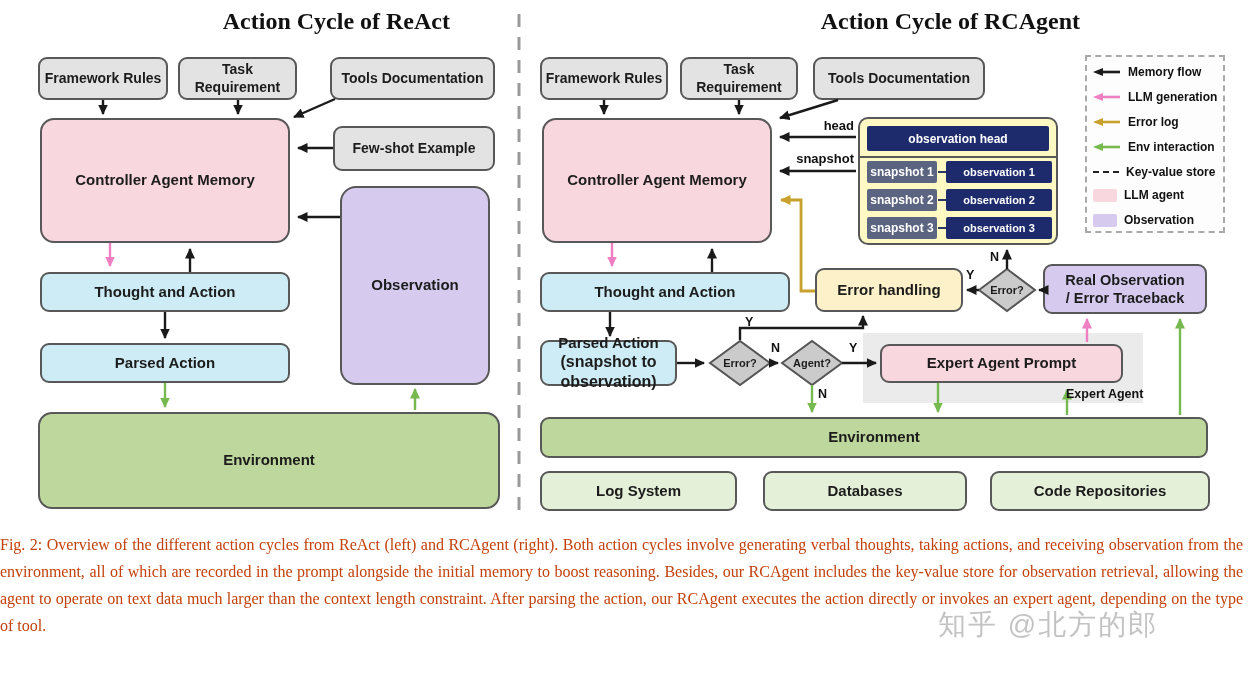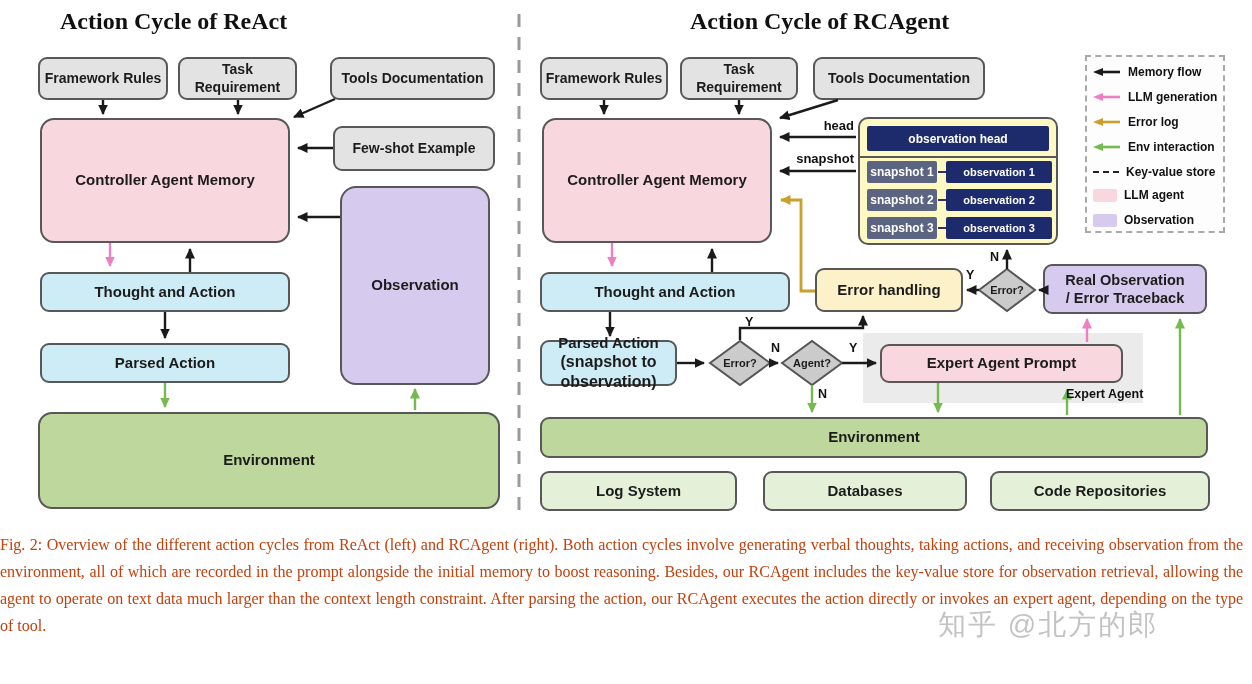--- a/index.html
+++ b/index.html
@@ -1,19 +1,19 @@
 <!DOCTYPE html>
 <html><head>
 <meta charset="utf-8">
 <style>
   html,body{margin:0;padding:0;background:#ffffff;}
   .stage{position:relative;width:1252px;height:684px;background:#fff;overflow:hidden;
          font-family:"Liberation Sans",sans-serif;}
   .fig-title{position:absolute;font-family:"Liberation Serif",serif;font-weight:700;
-         font-size:24px;color:#111;text-align:left;z-index:6;}
+         font-size:24px;color:#111;text-align:right;z-index:6;}
   .box{position:absolute;box-sizing:border-box;border:2px solid #585858;border-radius:9px;
        display:flex;flex-direction:column;align-items:center;justify-content:center;
        text-align:center;font-weight:700;color:#1c1c1c;font-size:14px;line-height:1.25;z-index:2;}
   .gray{background:#e3e3e3;}
   .pinkbox{background:#f9d7de;}
   .cyan{background:#cdecf6;}
   .purplebox{background:#d6cbee;}
   .greenbox{background:#bdd79c;}
   .lgreen{background:#e4f0d7;}
   .yellow{background:#fdf1ca;}

